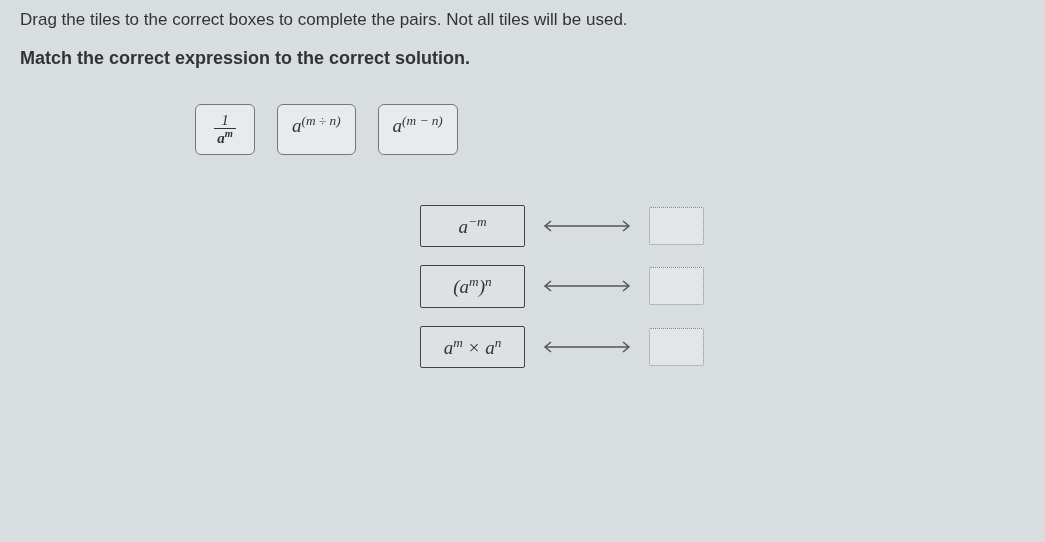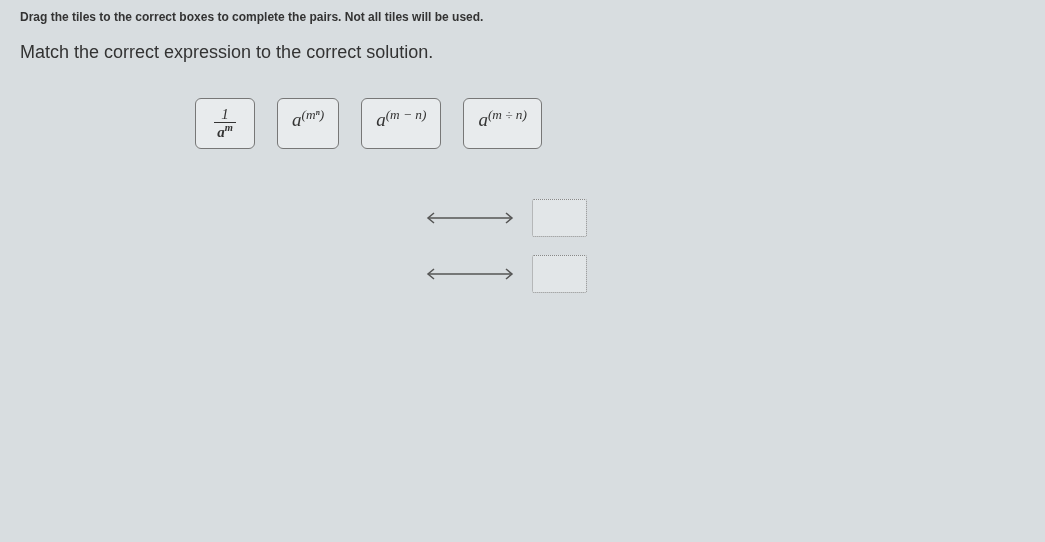--- a/index.html
+++ b/index.html
@@ -8,26 +8,26 @@
       background: #d8dde0;
       width: 1045px;
       height: 542px;
       padding: 10px 20px;
       font-size: 17px;
       color: #333;
       position: relative;
     }
     .instruction {
       margin-bottom: 18px;
-      font-size: 12px;
-      font-weight: bold;
+      font-size: 17px;
     }
     .subinstruction {
       margin-bottom: 35px;
       font-size: 18px;
+      font-weight: bold;
     }
     .tiles-row {
       display: flex;
       gap: 22px;
       margin-left: 175px;
       margin-bottom: 50px;
     }
     .tile {
       border: 1px solid #777;
       border-radius: 6px;
@@ -96,45 +96,61 @@
 <div class="subinstruction">Match the correct expression to the correct solution.</div>
 
 <div class="tiles-row">
   <div class="tile">
     <span class="frac">
       <span class="num">1</span>
       <span class="den"><span>a</span><sup>m</sup></span>
     </span>
   </div>
   <div class="tile">
-    <span>a</span><sup>(mⁿ)</sup>
+    <span>a</span><sup>(m ÷ n)</sup>
   </div>
   <div class="tile">
     <span>a</span><sup>(m − n)</sup>
-  </div>
-  <div class="tile">
-    <span>a</span><sup>(m ÷ n)</sup>
   </div>
 </div>
 
 <div class="match-area">
   <div class="match-row">
+    <div class="expr-box">
+      <span>a</span><sup>−m</sup>
+    </div>
+    <div class="arrow">
+      <svg viewBox="0 0 100 20">
+          <line x1="8" y1="10" x2="92" y2="10" stroke="#555" stroke-width="1.5"></line>
+          <polyline points="14,5 8,10 14,15" fill="none" stroke="#555" stroke-width="1.5"></polyline>
+          <polyline points="86,5 92,10 86,15" fill="none" stroke="#555" stroke-width="1.5"></polyline>
+        </svg>
+    </div>
+    <div class="drop-zone"></div>
+  </div>
+
+  <div class="match-row">
+    <div class="expr-box">
+      <span>(</span><span>a</span><sup>m</sup><span>)</span><sup>n</sup>
+    </div>
     <div class="arrow">
       <svg viewBox="0 0 100 20">
           <line x1="8" y1="10" x2="92" y2="10" stroke="#555" stroke-width="1.5"></line>
           <polyline points="14,5 8,10 14,15" fill="none" stroke="#555" stroke-width="1.5"></polyline>
           <polyline points="86,5 92,10 86,15" fill="none" stroke="#555" stroke-width="1.5"></polyline>
         </svg>
     </div>
     <div class="drop-zone"></div>
   </div>
 
 
-
   <div class="match-row">
+    <div class="expr-box">
+      <span>a</span><sup>m</sup><span> × </span><span>a</span><sup>n</sup>
+    </div>
     <div class="arrow">
       <svg viewBox="0 0 100 20">
           <line x1="8" y1="10" x2="92" y2="10" stroke="#555" stroke-width="1.5"></line>
           <polyline points="14,5 8,10 14,15" fill="none" stroke="#555" stroke-width="1.5"></polyline>
           <polyline points="86,5 92,10 86,15" fill="none" stroke="#555" stroke-width="1.5"></polyline>
         </svg>
     </div>
     <div class="drop-zone"></div>
   </div>
 </div>

